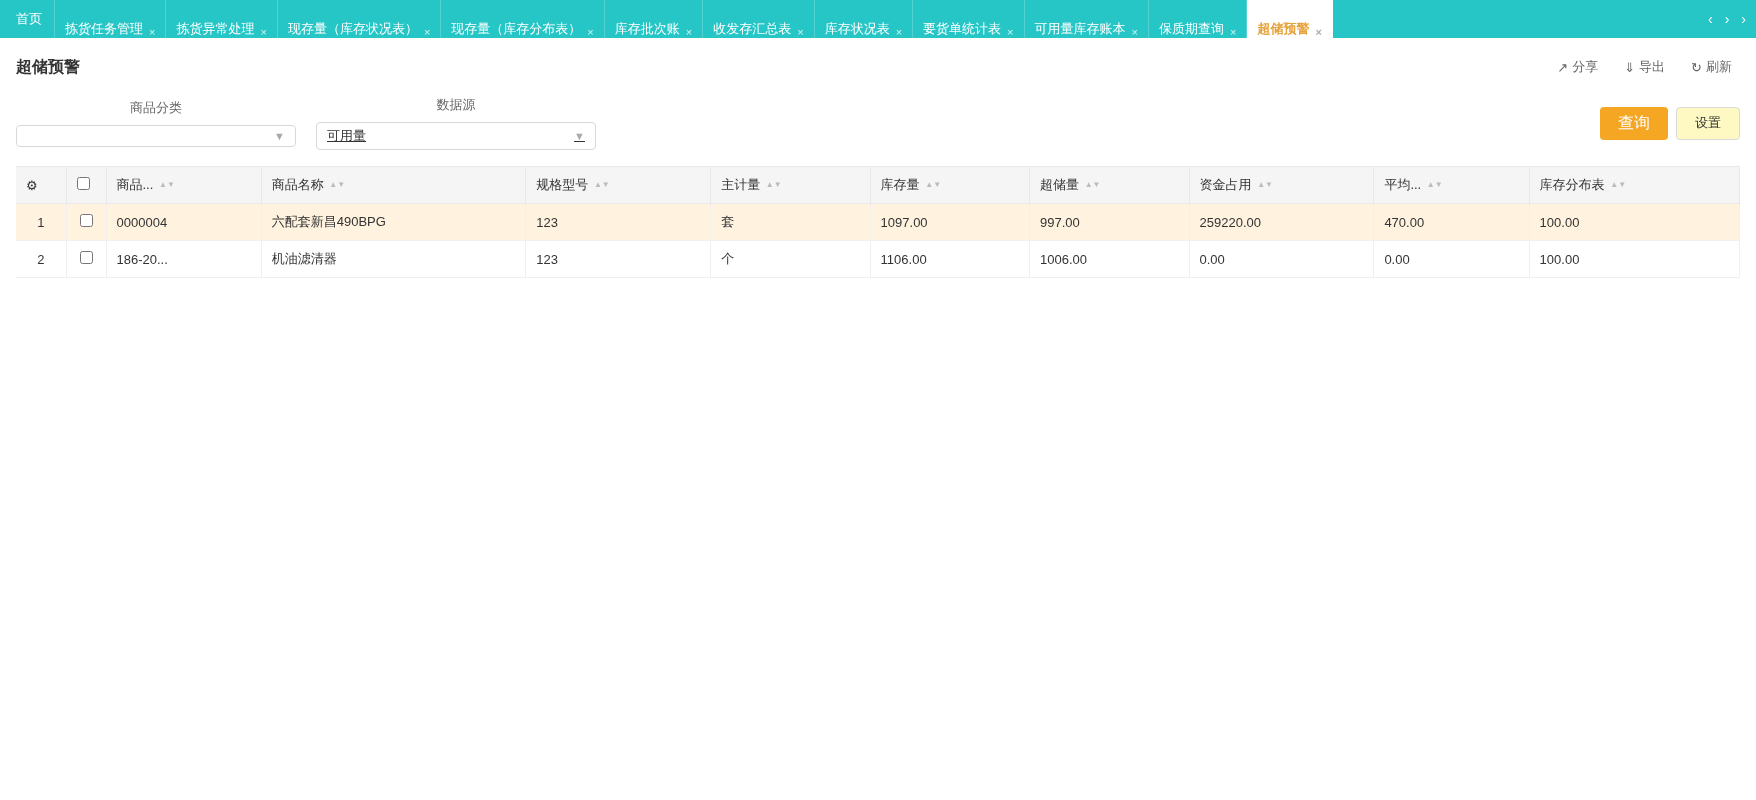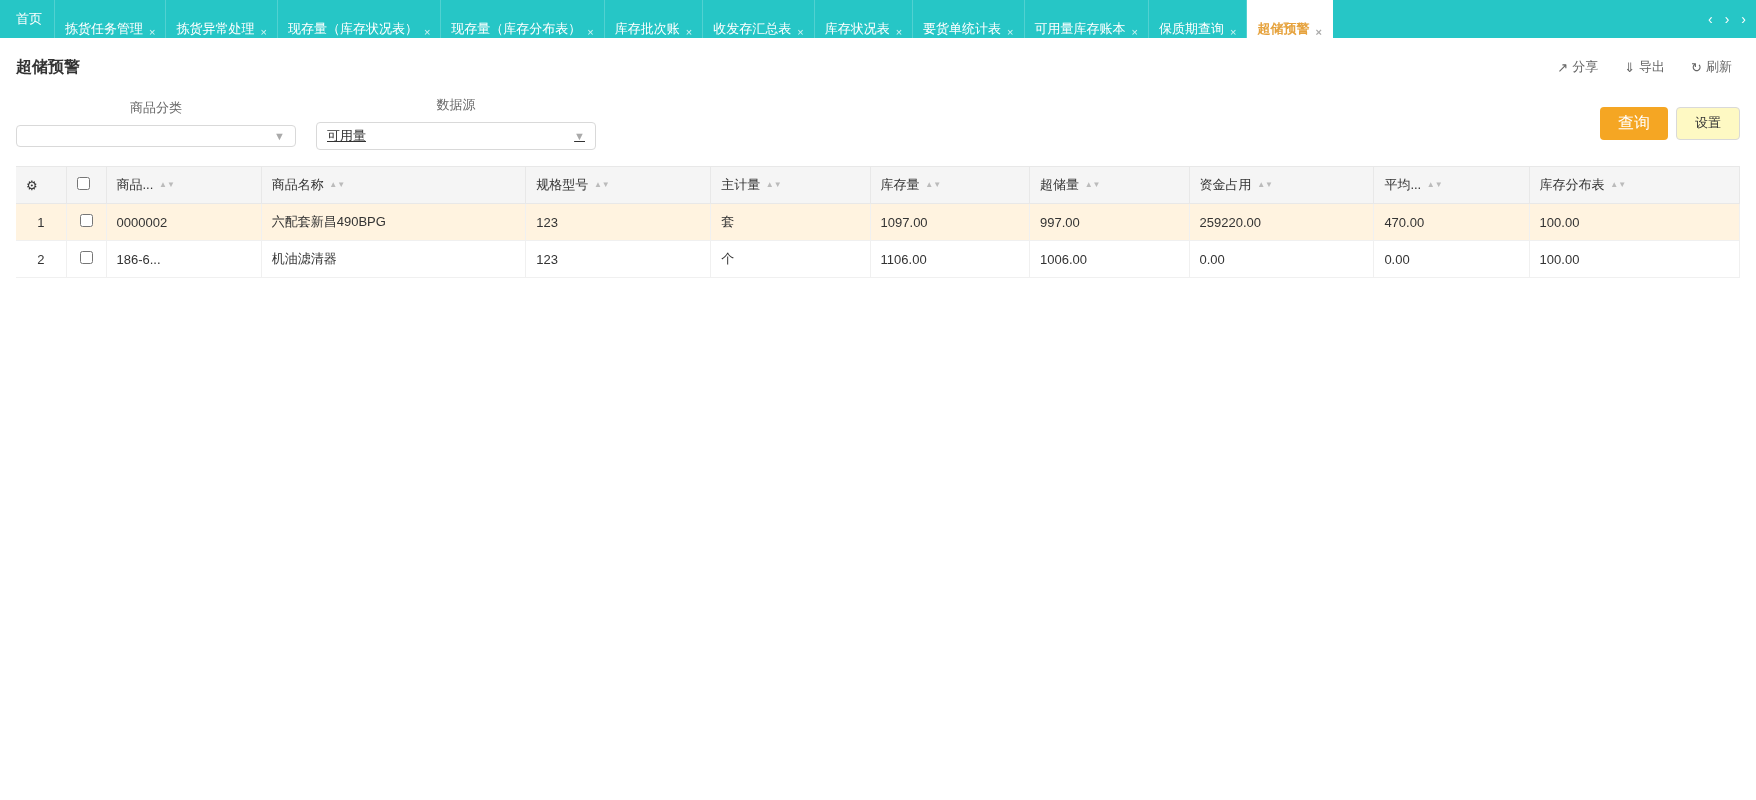--- a/index.html
+++ b/index.html
@@ -340,37 +340,37 @@
         </th>
       </tr>
     </thead>
     <tbody>
 
       <tr class="row-highlight">
         <td class="col-index">1</td>
         <td class="col-checkbox">
           <input type="checkbox" style="">
         </td>
-        <td>0000002</td>
+        <td>0000004</td>
         <td>六配套新昌490BPG</td>
         <td>123</td>
         <td>套</td>
         <td>1097.00</td>
         <td>997.00</td>
         <td>259220.00</td>
         <td>470.00</td>
         <td>100.00</td>
       </tr>
 
       <tr>
         <td class="col-index">2</td>
         <td class="col-checkbox">
           <input type="checkbox" style="">
         </td>
-        <td>186-6...</td>
+        <td>186-20...</td>
         <td>机油滤清器</td>
         <td>123</td>
         <td>个</td>
         <td>1106.00</td>
         <td>1006.00</td>
         <td>0.00</td>
         <td>0.00</td>
         <td>100.00</td>
       </tr>
     </tbody>

